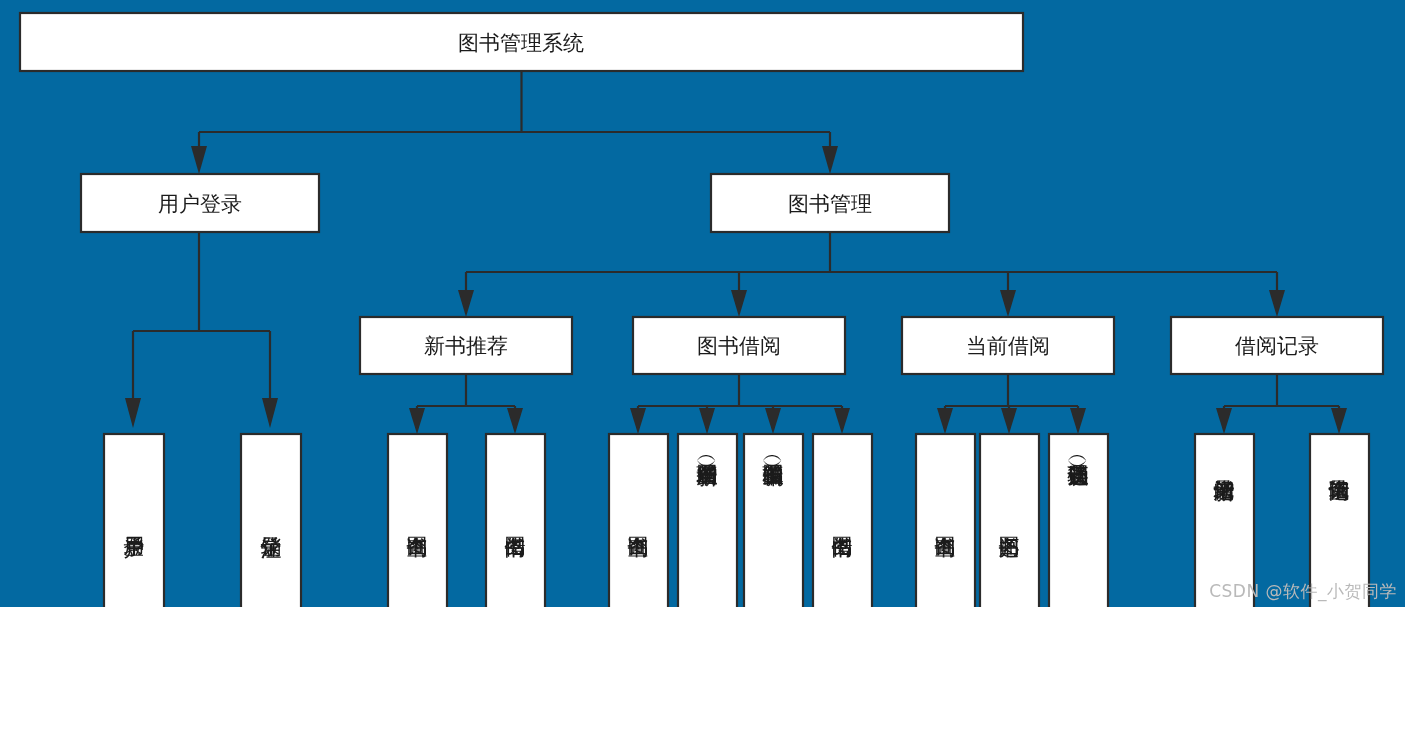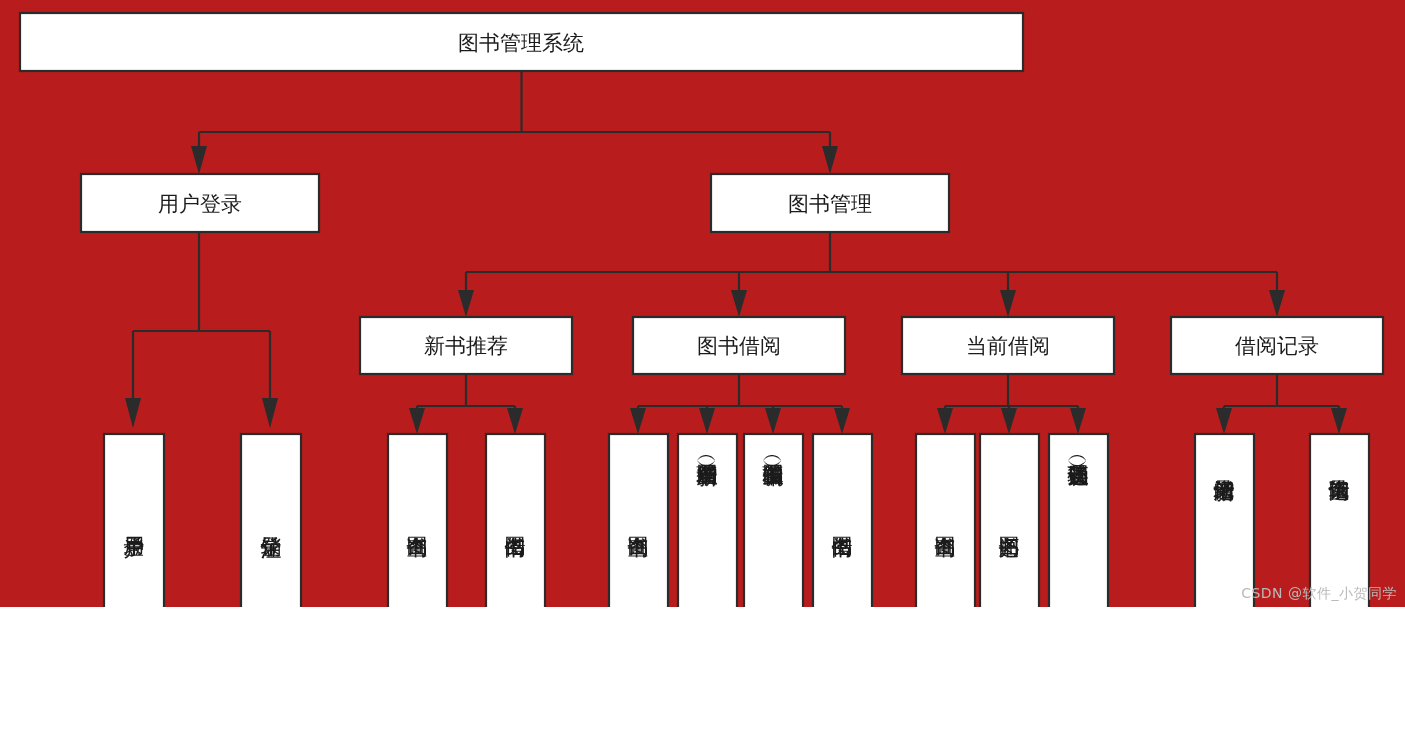--- a/index.html
+++ b/index.html
@@ -8,21 +8,21 @@
     padding: 0;
     background: #ffffff;
   }
   body {
     font-family: "DejaVu Sans", "Liberation Sans", sans-serif;
   }
   #diagram-root {
     position: relative;
     width: 1405px;
     height: 607px;
-    background: #b91c1c;
+    background: #0369a1;
     overflow: hidden;
   }
   svg.diagram-canvas {
     position: absolute;
     left: 0;
     top: 0;
     width: 1405px;
     height: 747px;
     display: block;
   }
@@ -52,21 +52,21 @@
     font-family: "DejaVu Sans", "Liberation Sans", sans-serif;
     font-size: 21px;
     fill: #1b1b1b;
     text-anchor: middle;
   }
   .watermark-text {
     position: absolute;
     right: 8px;
     bottom: 4px;
     font-family: "DejaVu Sans", "Liberation Sans", sans-serif;
-    font-size: 14px;
+    font-size: 17px;
     color: #b9b9b9;
     letter-spacing: 0.5px;
     white-space: nowrap;
     user-select: none;
   }
 </style>
 </head>
 <body>
 
 <div id="diagram-root">

